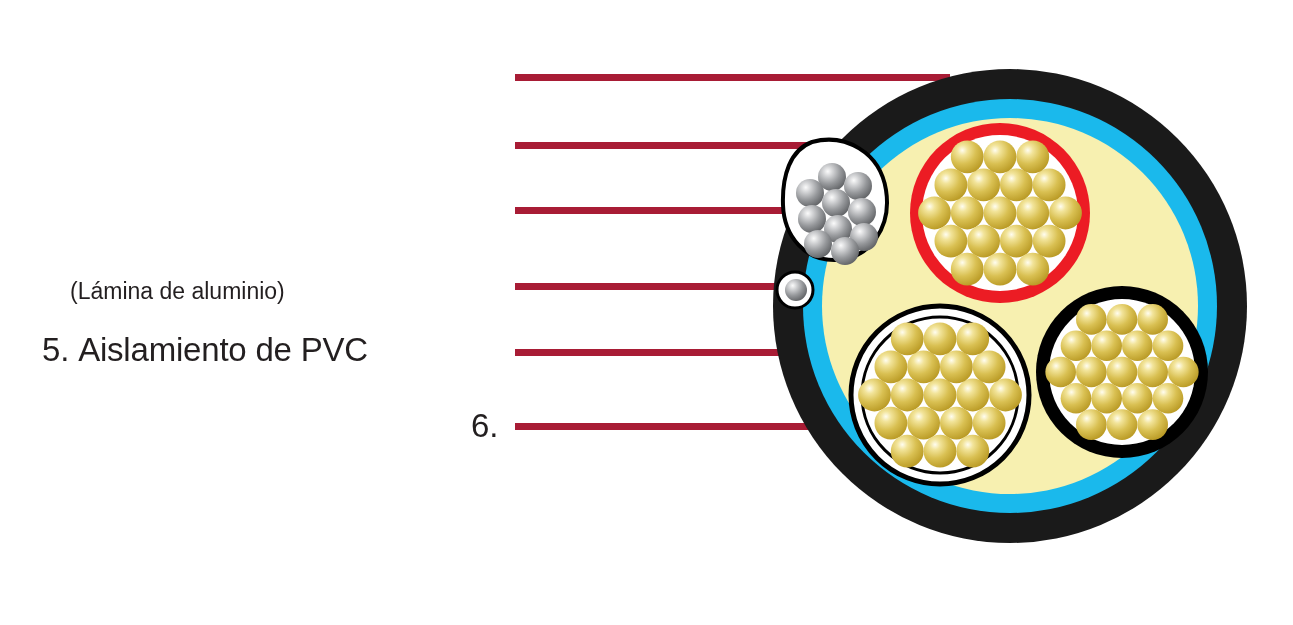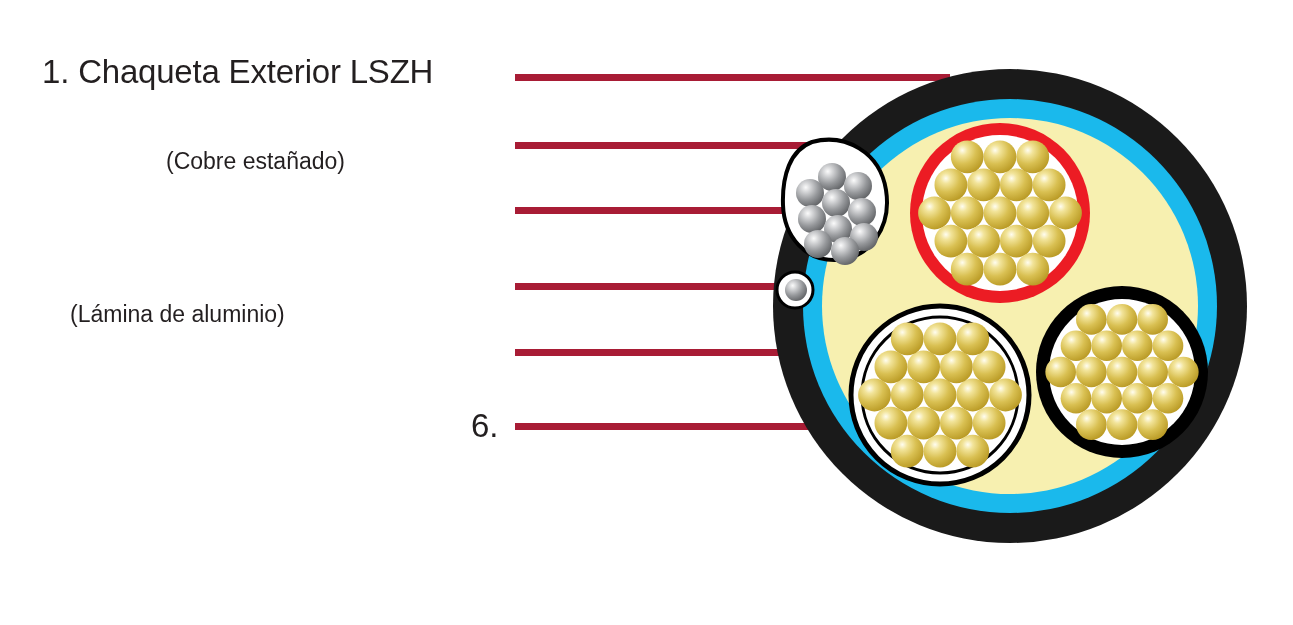--- a/index.html
+++ b/index.html
@@ -18,46 +18,45 @@
   .legend-main{font-size:33px;font-weight:400;letter-spacing:-0.2px;line-height:1;}
   .legend-num{display:inline-block;}
   .legend-txt{display:inline-block;margin-left:9px;}
   .legend-sub{font-size:23px;font-weight:400;line-height:1;color:#231f20;}
 
   .it1{top:55px;}
   .it2{top:108px;}
   .sub2{position:absolute;left:166px;top:150px;}
   .it3{top:193px;}
   .it4{top:251px;}
-  .sub4{position:absolute;left:70px;top:303px;}
+  .sub4{position:absolute;left:70px;top:280px;}
   .it5{top:333px;}
   .num6{position:absolute;left:471px;top:407px;font-size:33px;color:#231f20;}
 
   
   .leader{position:absolute;height:7px;background:#a81c35;}
 
   
   .cable{position:absolute;left:0;top:0;}
 </style>
 </head>
 <body>
 
 <div id="stage">
 
   <div class="legend">
 
-    <div class="legend-item legend-main it1">
-      <span class="legend-num">1.</span><span class="legend-txt">Chaqueta Exterior LSZH</span>
-    </div>
 
-    <div class="legend-sub sub2">(Cobre estañado)</div>
 
 
     <div class="legend-sub sub4">(Lámina de aluminio)</div>
 
+    <div class="legend-item legend-main it5">
+      <span class="legend-num">5.</span><span class="legend-txt">Aislamiento de PVC</span>
+    </div>
 
     <div class="num6">6.</div>
   </div>
 
   <div class="leader" style="left:515px;top:74px;width:435px;"></div>
   <div class="leader" style="left:515px;top:142px;width:378px;"></div>
   <div class="leader" style="left:515px;top:207px;width:337px;"></div>
   <div class="leader" style="left:515px;top:283px;width:287px;"></div>
   <div class="leader" style="left:515px;top:349px;width:337px;"></div>
   <div class="leader" style="left:515px;top:423px;width:378px;"></div>

